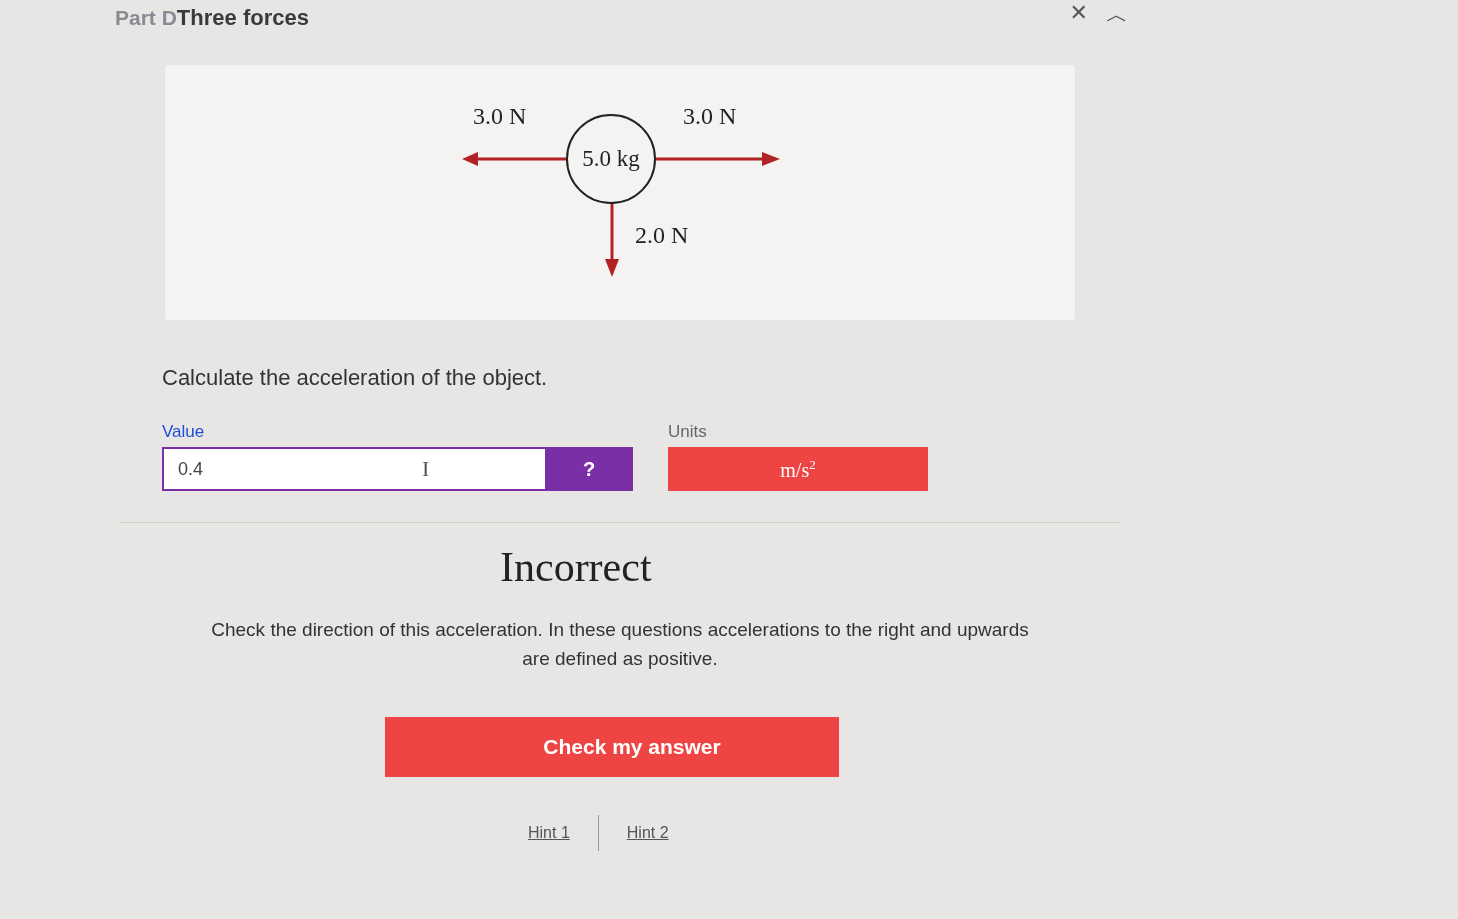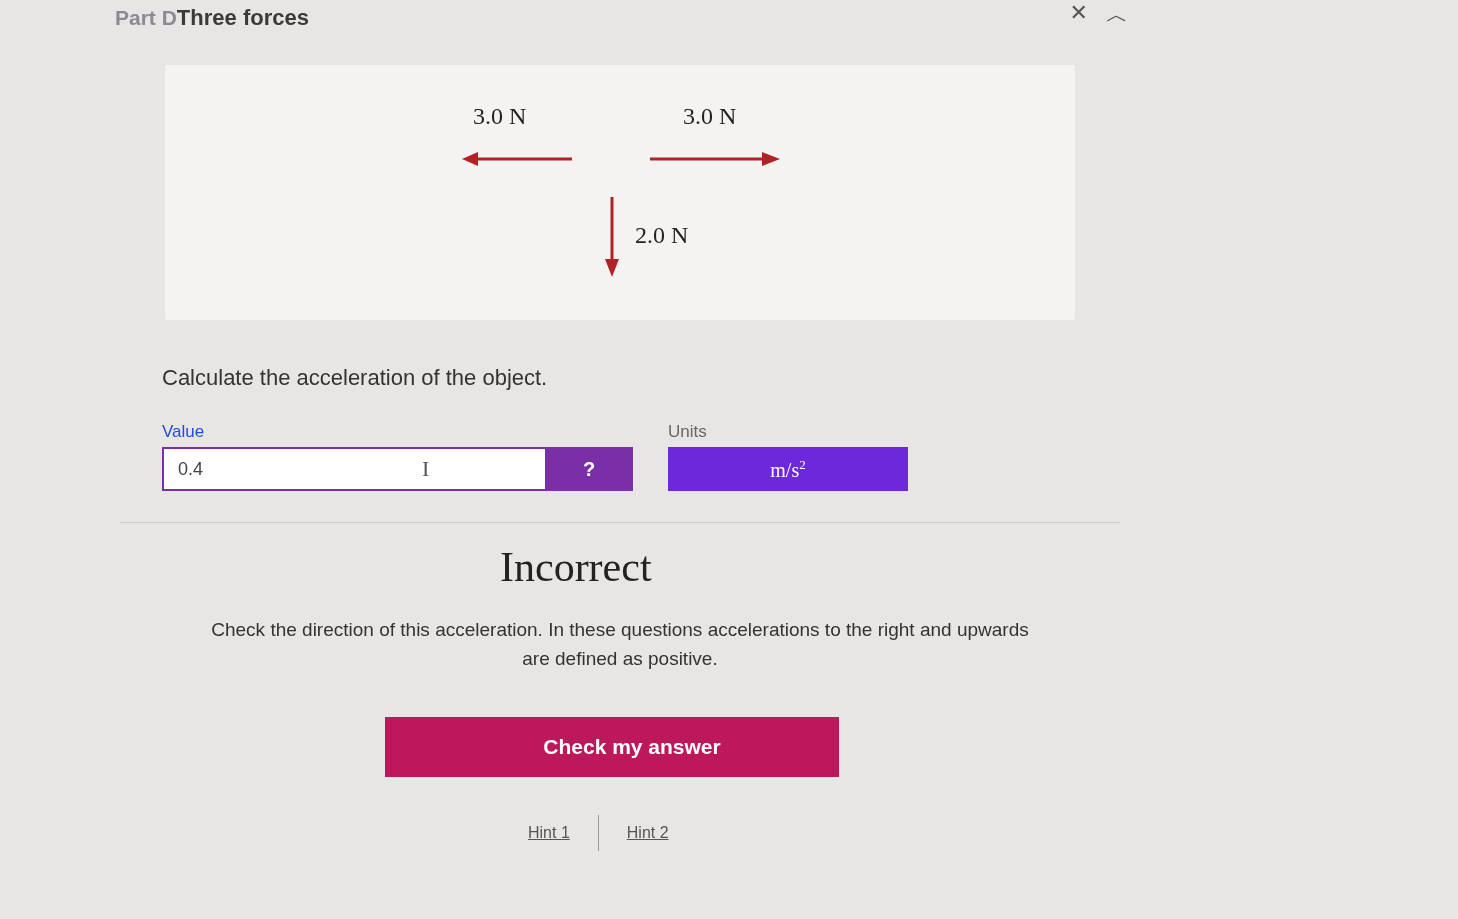--- a/index.html
+++ b/index.html
@@ -153,23 +153,23 @@
     font-weight: bold;
     cursor: pointer;
     display: flex;
     align-items: center;
     justify-content: center;
   }
   .units-box {
     position: absolute;
     top: 447px;
     left: 668px;
-    width: 240px;
+    width: 260px;
     height: 44px;
-    background: #6d28d9;
+    background: #ef4444;
     color: #fff;
     display: flex;
     align-items: center;
     justify-content: center;
     font-family: 'Times New Roman', serif;
     font-size: 20px;
   }
   .units-box sup {
     font-size: 13px;
   }
@@ -197,21 +197,21 @@
     font-size: 19px;
     color: #333;
     line-height: 1.55;
   }
   .check-btn {
     position: absolute;
     top: 717px;
     left: 385px;
     width: 454px;
     height: 60px;
-    background: #be185d;
+    background: #ef4444;
     color: #fff;
     font-size: 21px;
     font-weight: bold;
     border: none;
     cursor: pointer;
     display: flex;
     align-items: center;
     justify-content: center;
     padding-left: 40px;
   }
@@ -268,20 +268,23 @@
     <svg class="arrow-right" style="top:84px;left:485px;" width="130" height="20">
       <line x1="0" y1="10" x2="118" y2="10" stroke="#b02224" stroke-width="3"></line>
       <polygon points="130,10 112,3 112,17" fill="#b02224"></polygon>
     </svg>
 
     <svg class="arrow-down" style="top:132px;left:437px;" width="20" height="80">
       <line x1="10" y1="0" x2="10" y2="68" stroke="#b02224" stroke-width="3"></line>
       <polygon points="10,80 3,62 17,62" fill="#b02224"></polygon>
     </svg>
 
+    <div class="circle">
+      <span class="mass-label">5.0 kg</span>
+    </div>
 
     <div class="force-label-left">3.0 N</div>
     <div class="force-label-right">3.0 N</div>
     <div class="force-label-down">2.0 N</div>
   </div>
 </div>
 
 <div class="prompt">Calculate the acceleration of the object.</div>
 
 <div class="value-label">Value</div>

